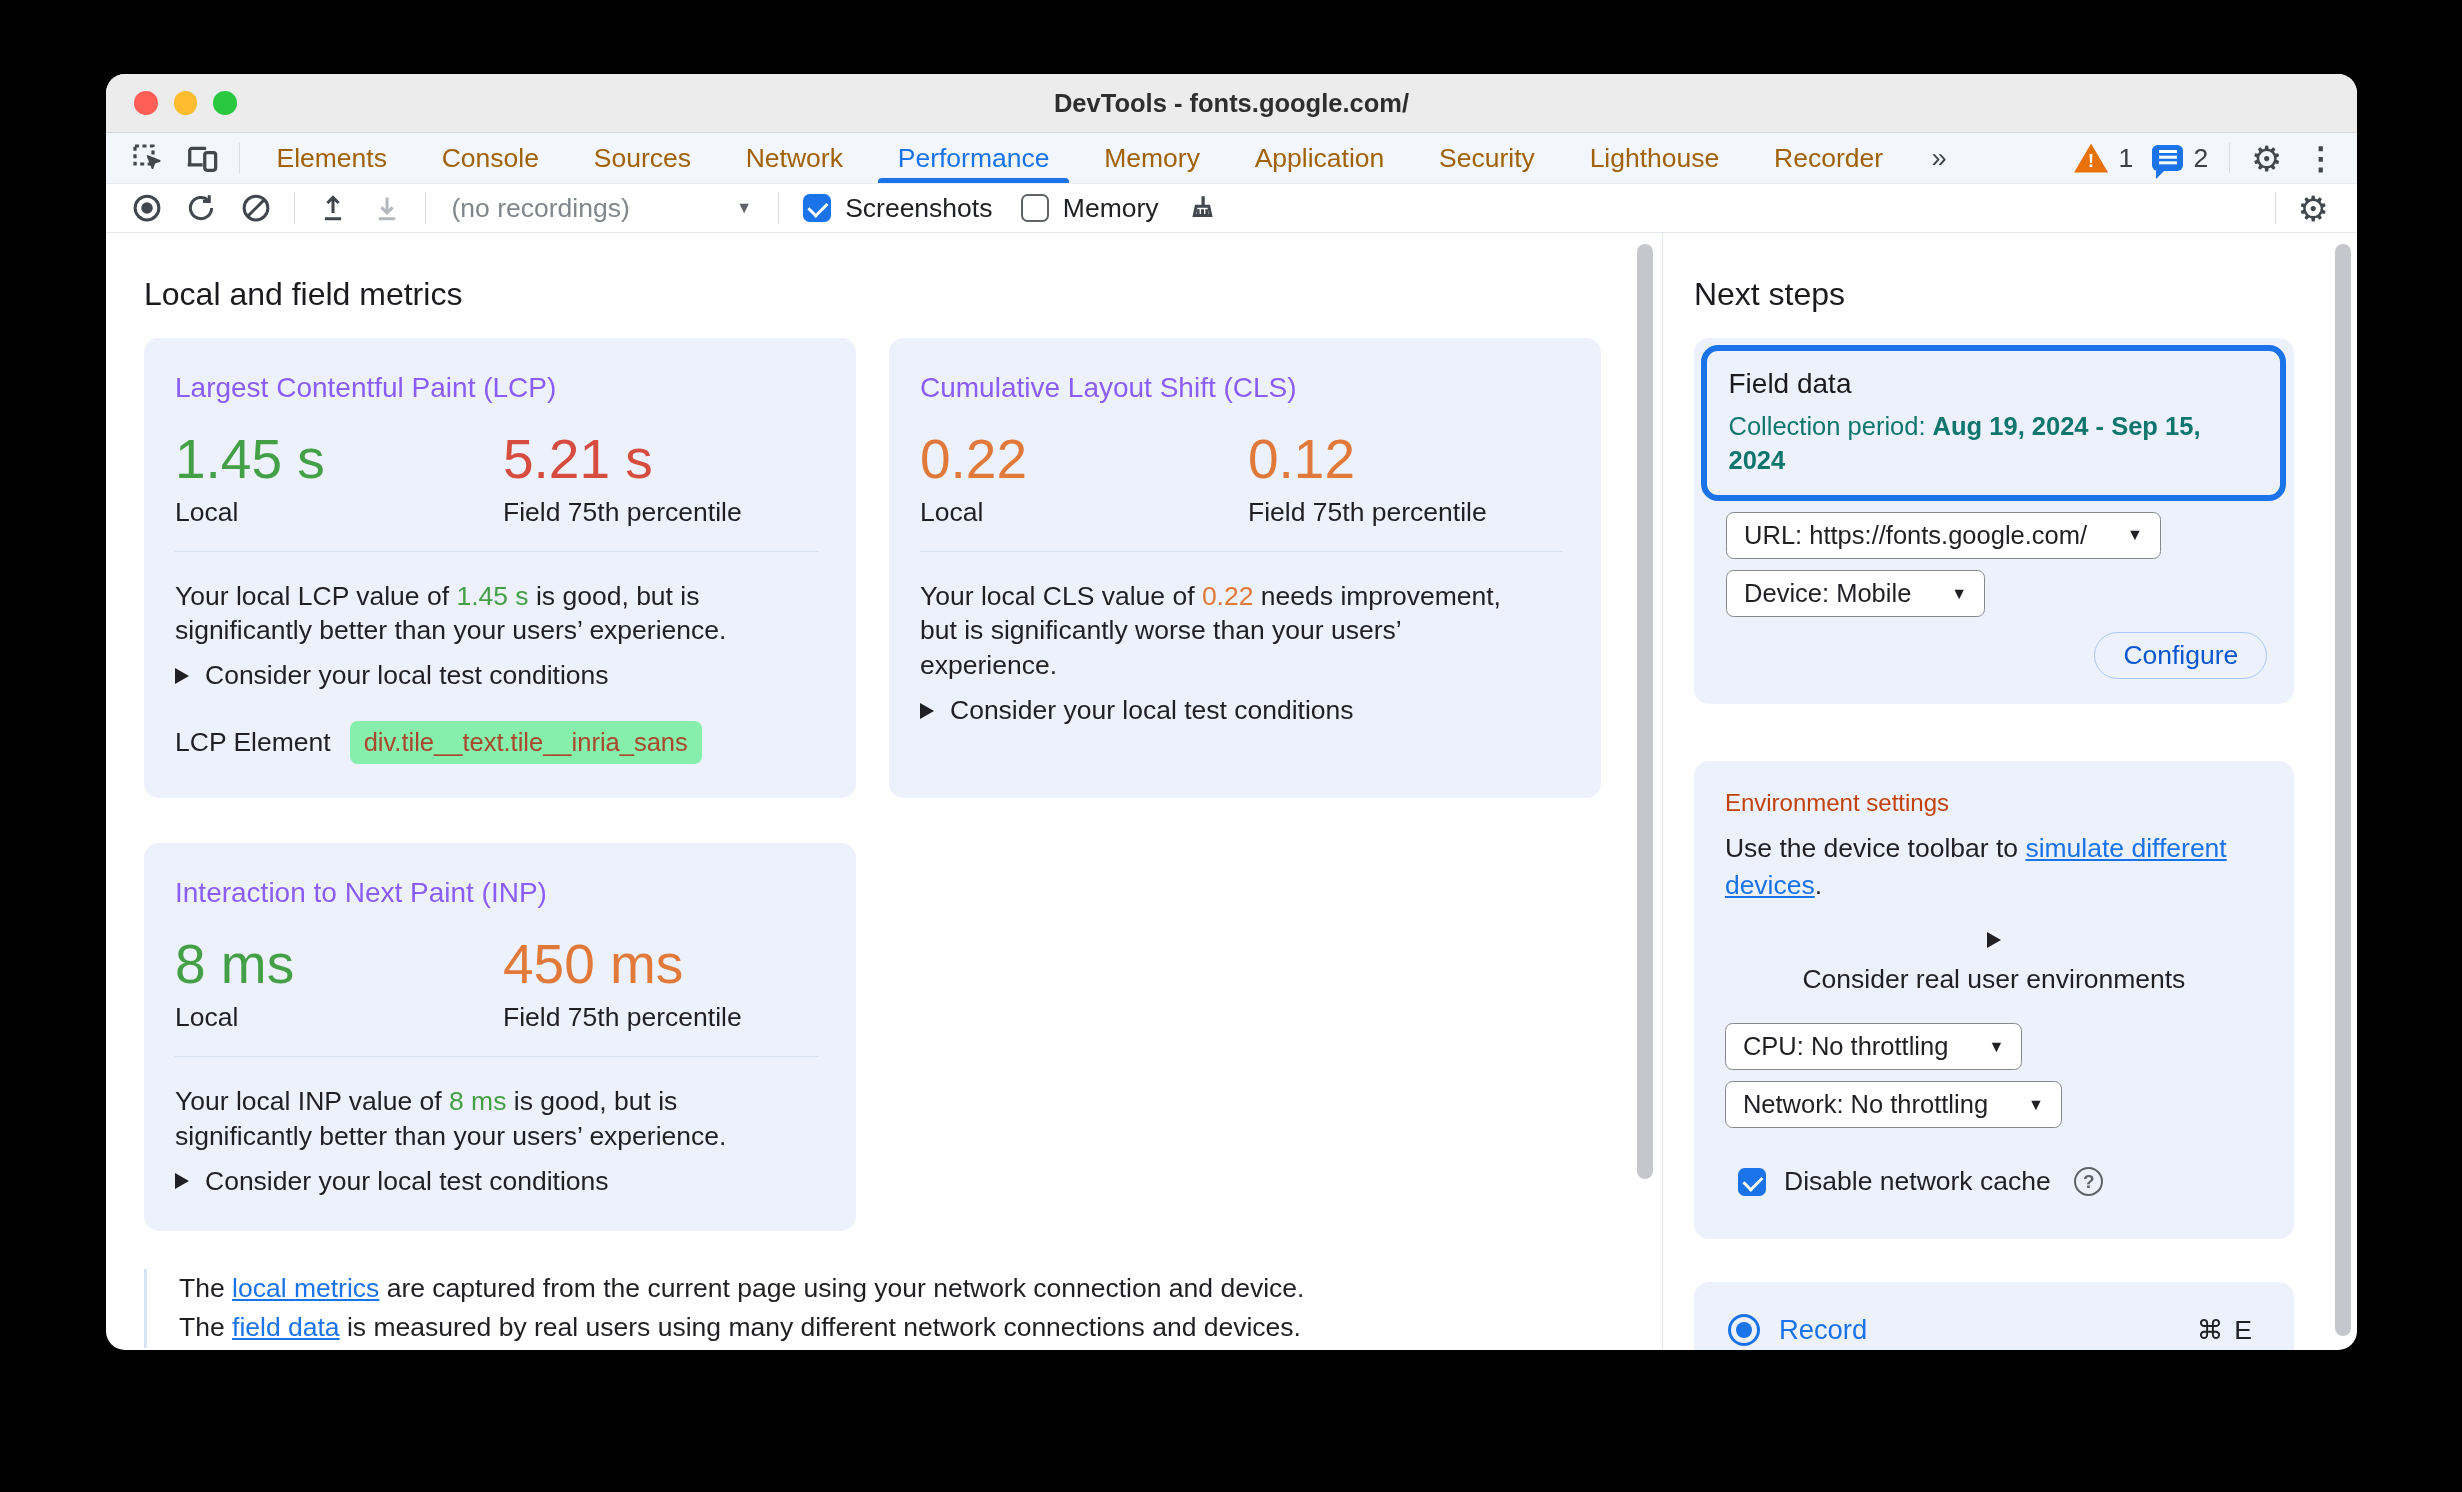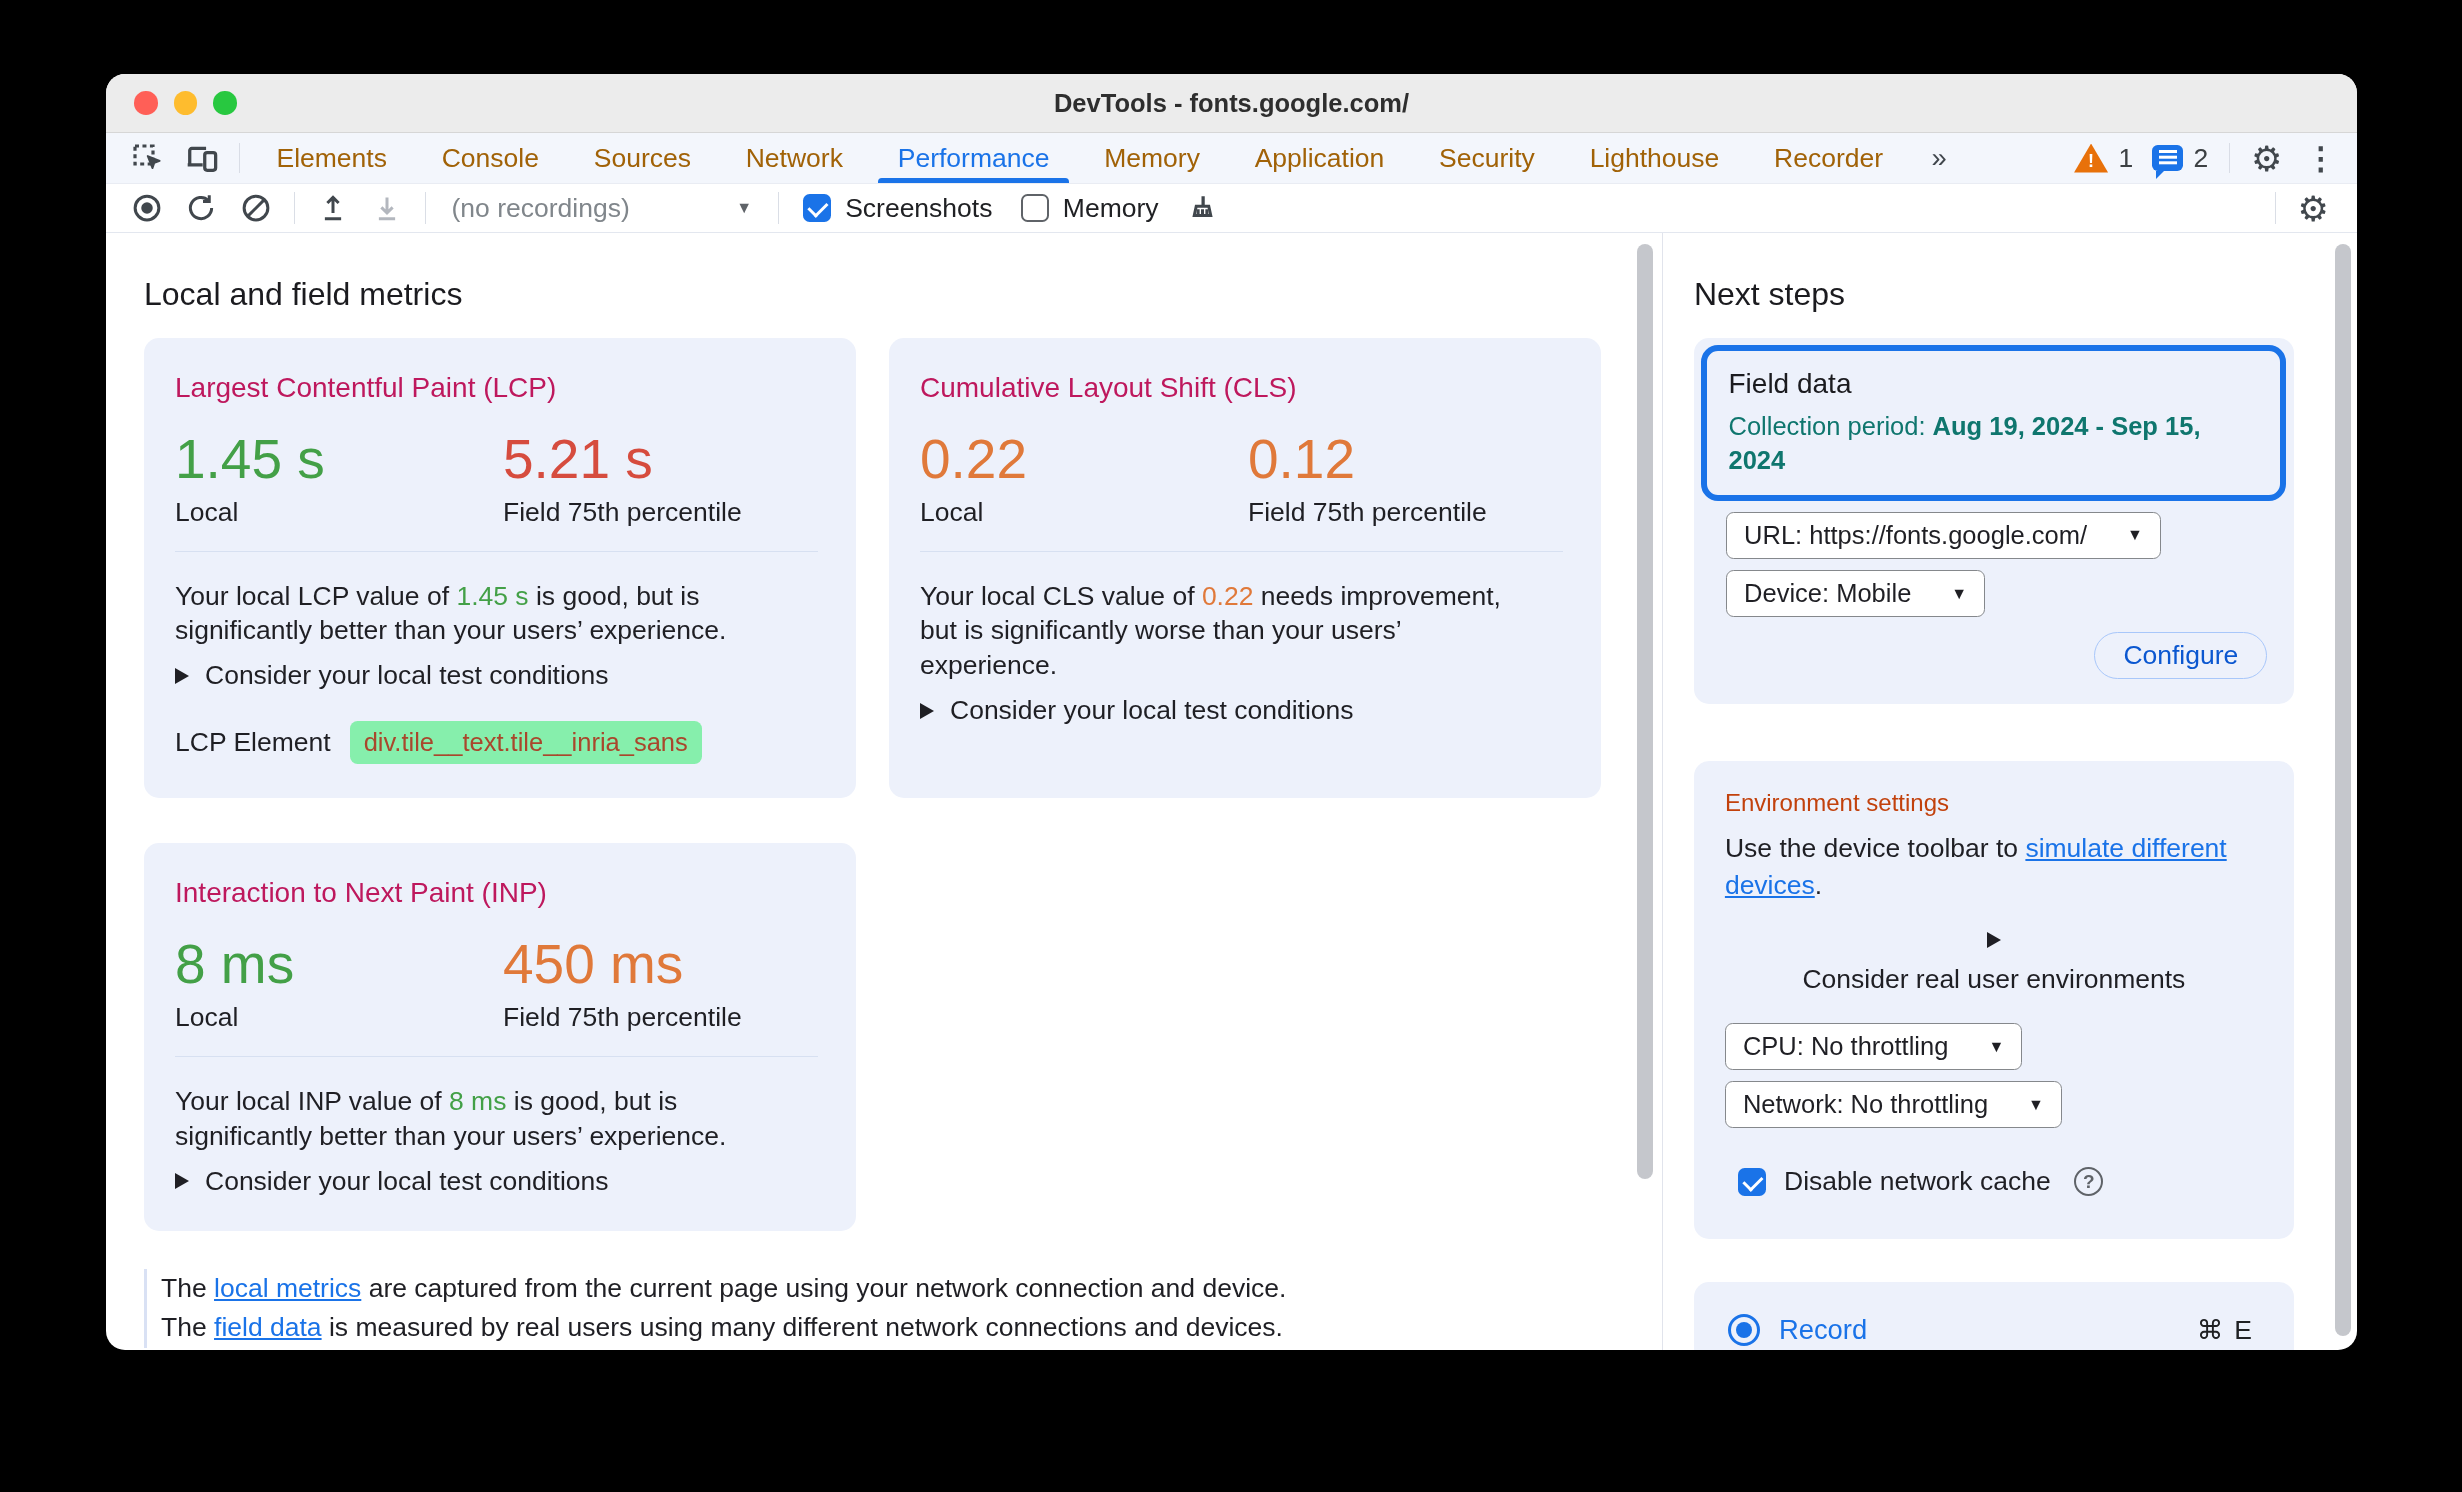--- a/index.html
+++ b/index.html
@@ -53,34 +53,34 @@
   .checkbox.unchecked { border:2.8px solid #5f6368; background:#fff; }
   .toolbar-right { margin-left:auto; display:flex; align-items:center; }
 
   
   .content { flex:1; display:flex; min-height:0; }
   .main { width:1556px; flex:0 0 auto; position:relative; padding:43px 0 0 38px; }
   .panel-heading { font-size:32px; font-weight:500; color:#1b1b1f; margin-bottom:24.6px; }
 
   .cards { display:grid; grid-template-columns:712px 712px; column-gap:33px; row-gap:45px; }
   .card { background:#edf1fb; border-radius:15px; padding:34px 38px 34px 31px; }
-  .card-title { font-size:28px; font-weight:500; color:#be185d; margin-bottom:24.6px; }
+  .card-title { font-size:28px; font-weight:500; color:#8b5cf6; margin-bottom:24.6px; }
   .metrics-row { display:grid; grid-template-columns:328px 1fr; }
   .metric-value { font-size:55px; line-height:1.15; font-weight:400; }
   .metric-value.good { color:#43a047; } .metric-value.poor { color:#d64c3e; } .metric-value.mid { color:#e0793a; }
   .metric-label { font-size:26.5px; color:#1f1f24; margin-top:5.7px; }
   .card-divider { height:0.9px; background:#d7e0f1; margin-top:23px; }
   .card-desc { font-size:26.5px; line-height:1.32; color:#1f1f24; margin-top:26.5px; max-width:615px; }
   .desc-good { color:#43a047; } .desc-mid { color:#e0793a; }
   .consider { display:flex; align-items:center; gap:16px; margin-top:12px; font-size:26.5px; color:#1f1f24; }
   .disclosure { width:0; height:0; border-left:14px solid #1f1f24; border-top:8.5px solid transparent; border-bottom:8.5px solid transparent; flex:0 0 auto; }
   .lcp-element-row { display:flex; align-items:center; gap:19px; margin-top:30px; font-size:26.5px; color:#1f1f24; }
   .element-pill { background:#86efac; border-radius:7.6px; padding:6.6px 14px; font-size:25.5px; color:#a9472c; }
 
-  .main-footer { margin-top:38px; border-left:3.8px solid #d9e1f4; padding-left:14px; font-size:26.5px; line-height:1.5; color:#1f1f24; max-width:1343px; }
+  .main-footer { margin-top:38px; border-left:3.8px solid #d9e1f4; padding-left:32px; font-size:26.5px; line-height:1.5; color:#1f1f24; max-width:1343px; }
   .text-link { color:#1a73e8; text-decoration:underline; cursor:pointer; }
 
   .scrollbar { position:absolute; width:16px; }
   .scrollbar .thumb { width:100%; height:100%; background:#c5c7cc; border-radius:8.5px; }
   .main-scroll { top:11.3px; right:9.5px; height:935px; }
   .side-scroll { top:11.3px; right:5.7px; height:1092px; }
 
   .divider-v { width:0.9px; background:#e1e4ec; flex:0 0 auto; }
 
   

